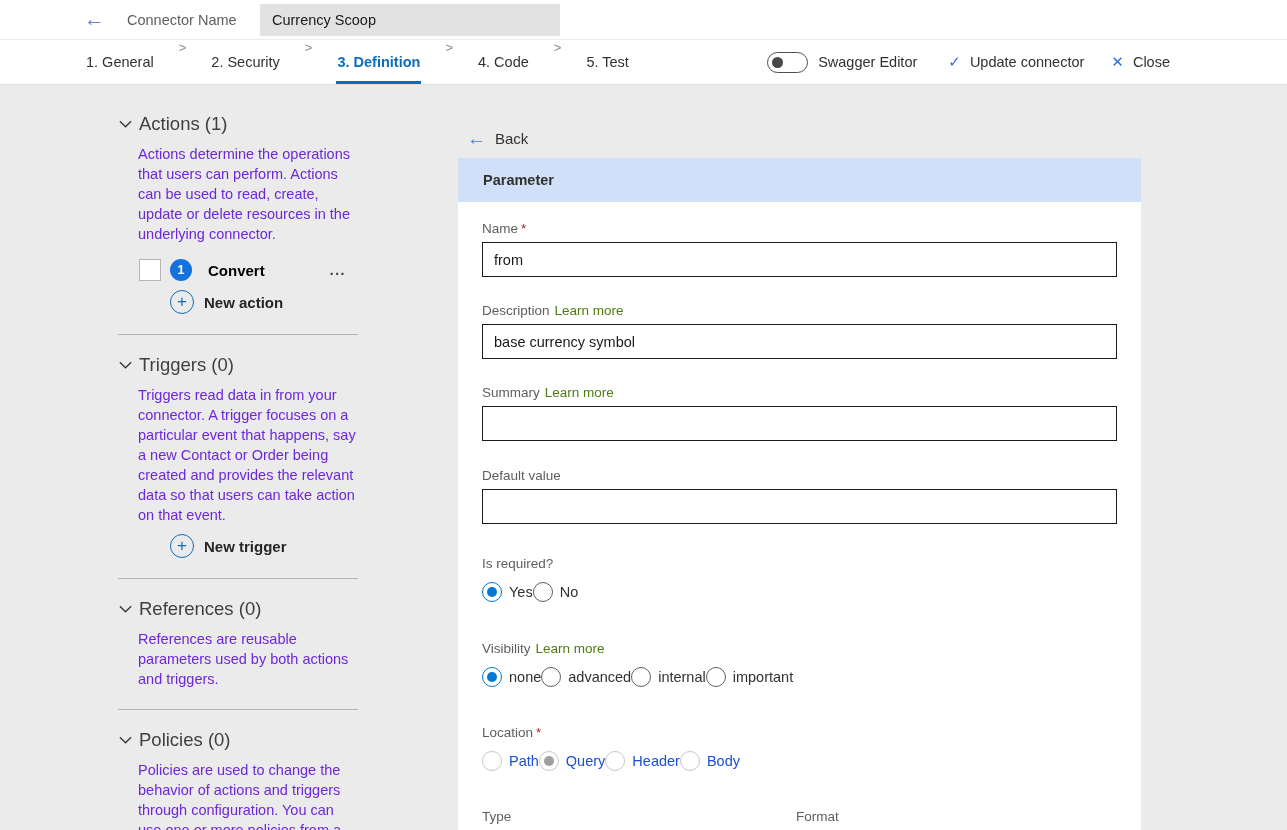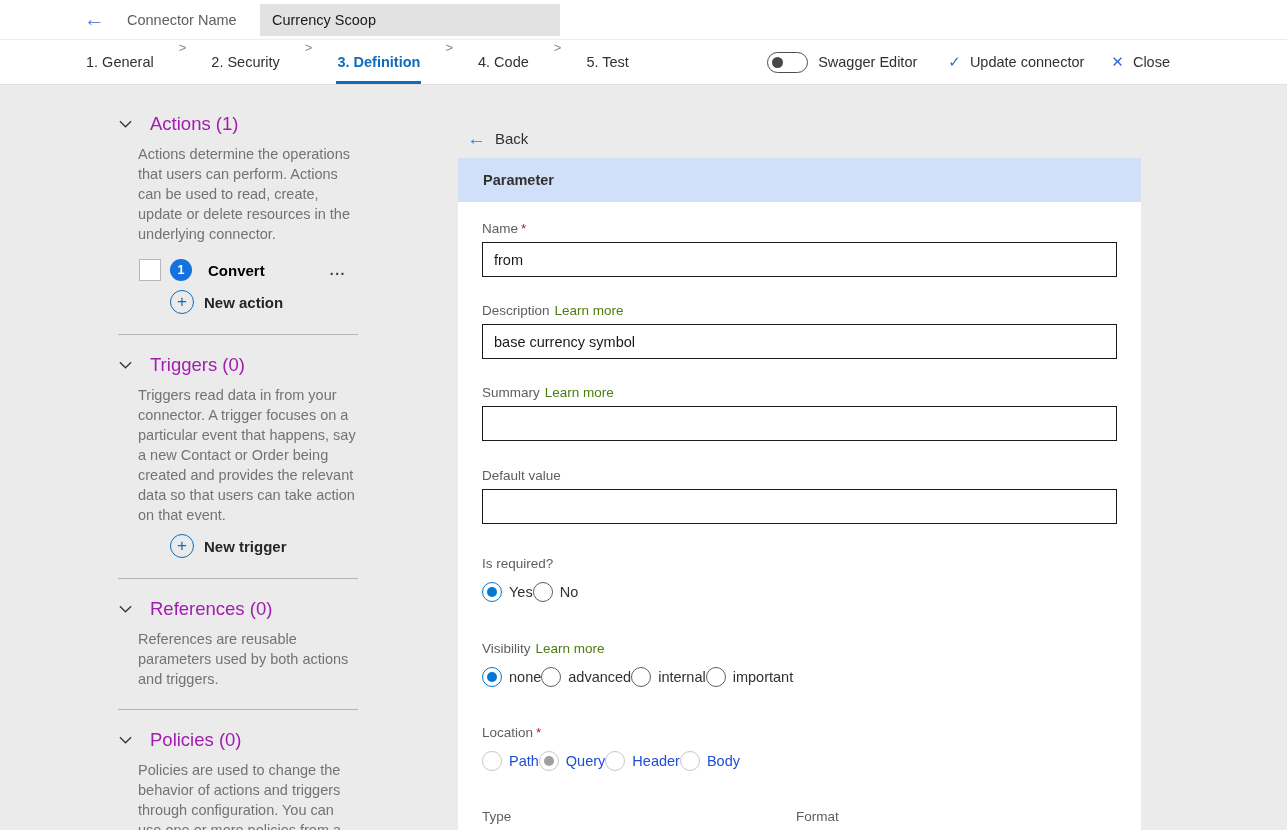--- a/index.html
+++ b/index.html
@@ -33,23 +33,23 @@
   .bar-btn { display: flex; align-items: center; gap: 9px; cursor: pointer; font-size: 14.5px; color: #323130; }
   .update-btn { margin-left: 31px; }
   .close-btn { margin-left: 27px; }
   .blue-glyph { color: #2f6bd8; font-size: 15px; }
 
   
   .page-body { position: relative; height: 745px; background: #ebebeb; overflow: hidden; }
 
   
   .sidebar { position: absolute; left: 118px; top: 28px; width: 240px; }
-  .side-title { display: flex; align-items: center; gap: 17px; font-size: 18.5px; color: #a21caf; cursor: pointer; }
+  .side-title { display: flex; align-items: center; gap: 6px; font-size: 18.5px; color: #404040; cursor: pointer; }
   .chev-svg { width: 15px; height: 15px; flex: none; }
-  .side-desc { margin: 9px 0 0 20px; font-size: 14.5px; line-height: 20px; color: #737373; }
+  .side-desc { margin: 9px 0 0 20px; font-size: 14.5px; line-height: 20px; color: #6d28d9; }
   .divider { border-top: 1px solid #b5b3b1; margin-top: 20px; }
   .section { margin-top: 19px; }
   .action-item { display: flex; align-items: center; margin: 15px 0 0 21px; cursor: pointer; }
   .checkbox { width: 22px; height: 22px; border: 1px solid #b8b6b4; background: #fff; flex: none; cursor: pointer; }
   .badge { width: 22px; height: 22px; border-radius: 50%; background: #1372dd; color: #fff;
     font-size: 12.5px; font-weight: bold; display: flex; align-items: center; justify-content: center;
     margin-left: 9px; flex: none; }
   .action-label { margin-left: 16px; color: #000000; font-weight: bold; font-size: 15px; text-align: center; }
   .action-menu { margin-left: auto; margin-right: 12px; color: #3b3a39; font-weight: 600;
     font-size: 14px; letter-spacing: 1.5px; cursor: pointer; }

